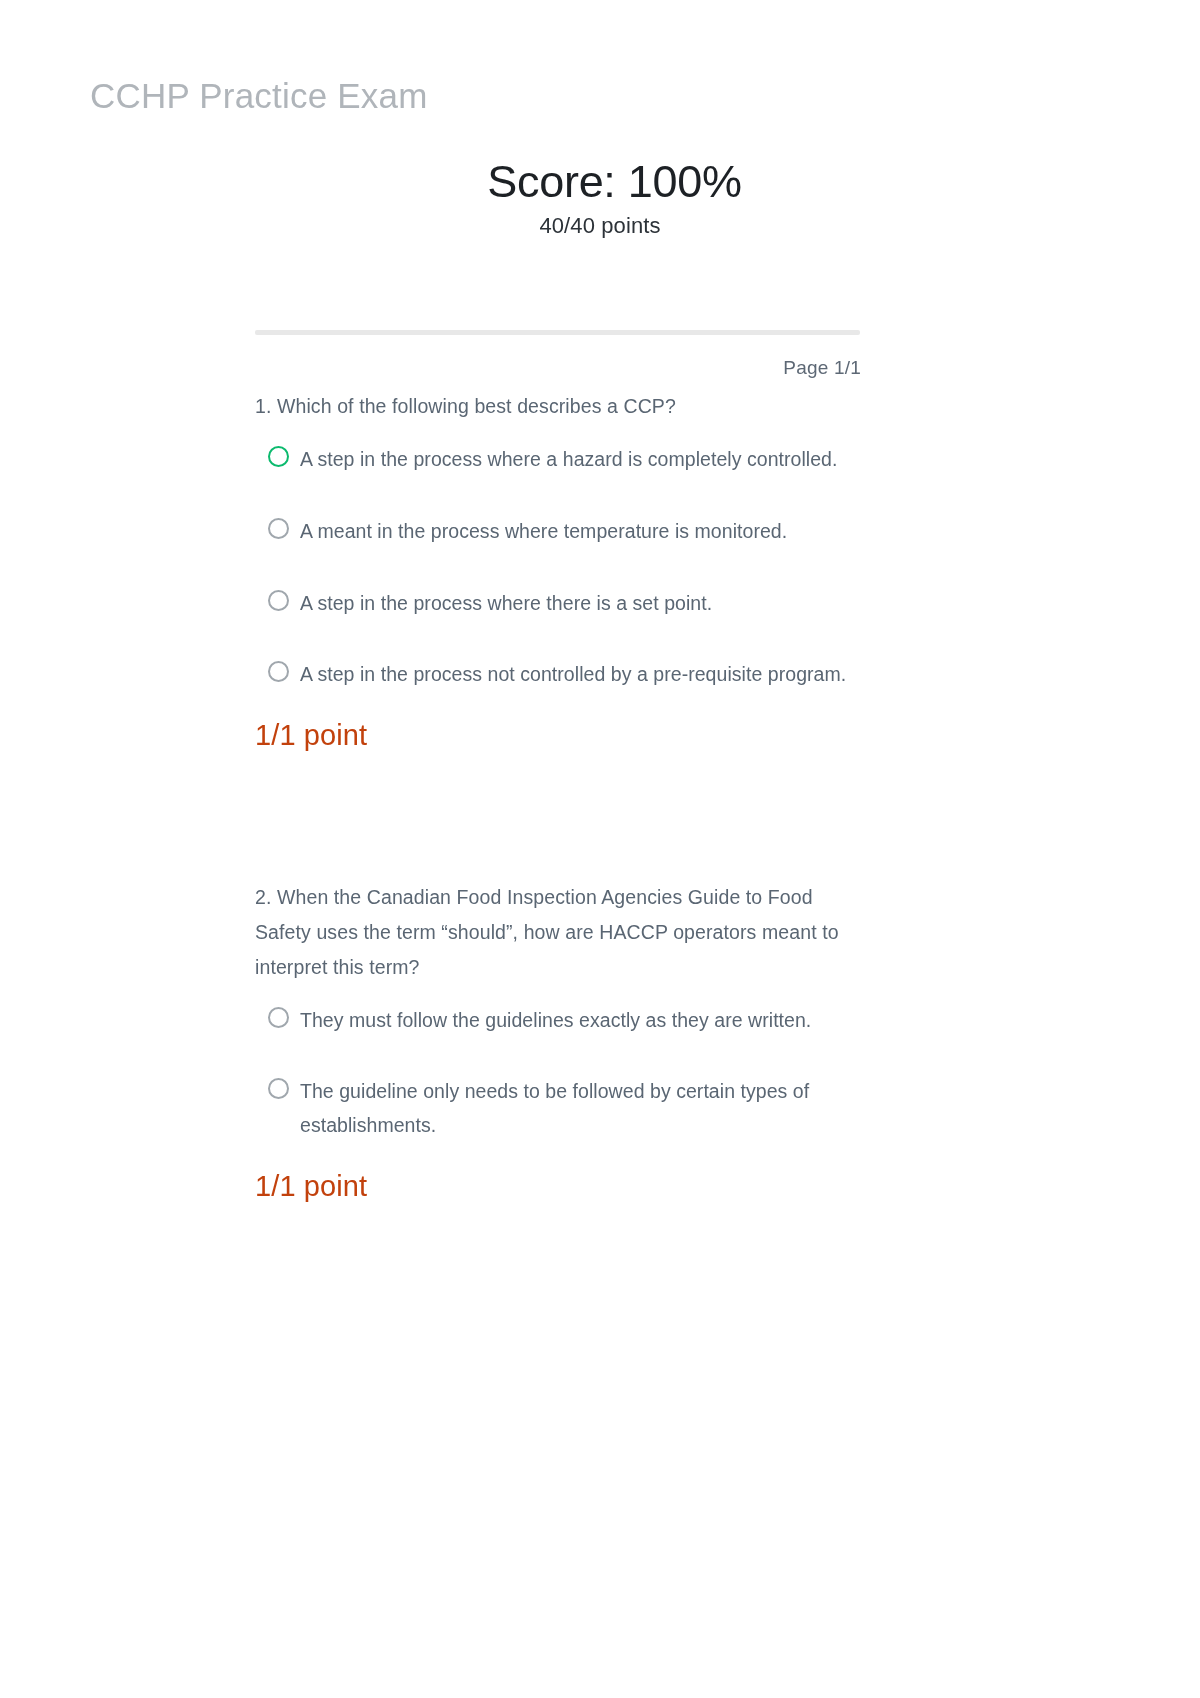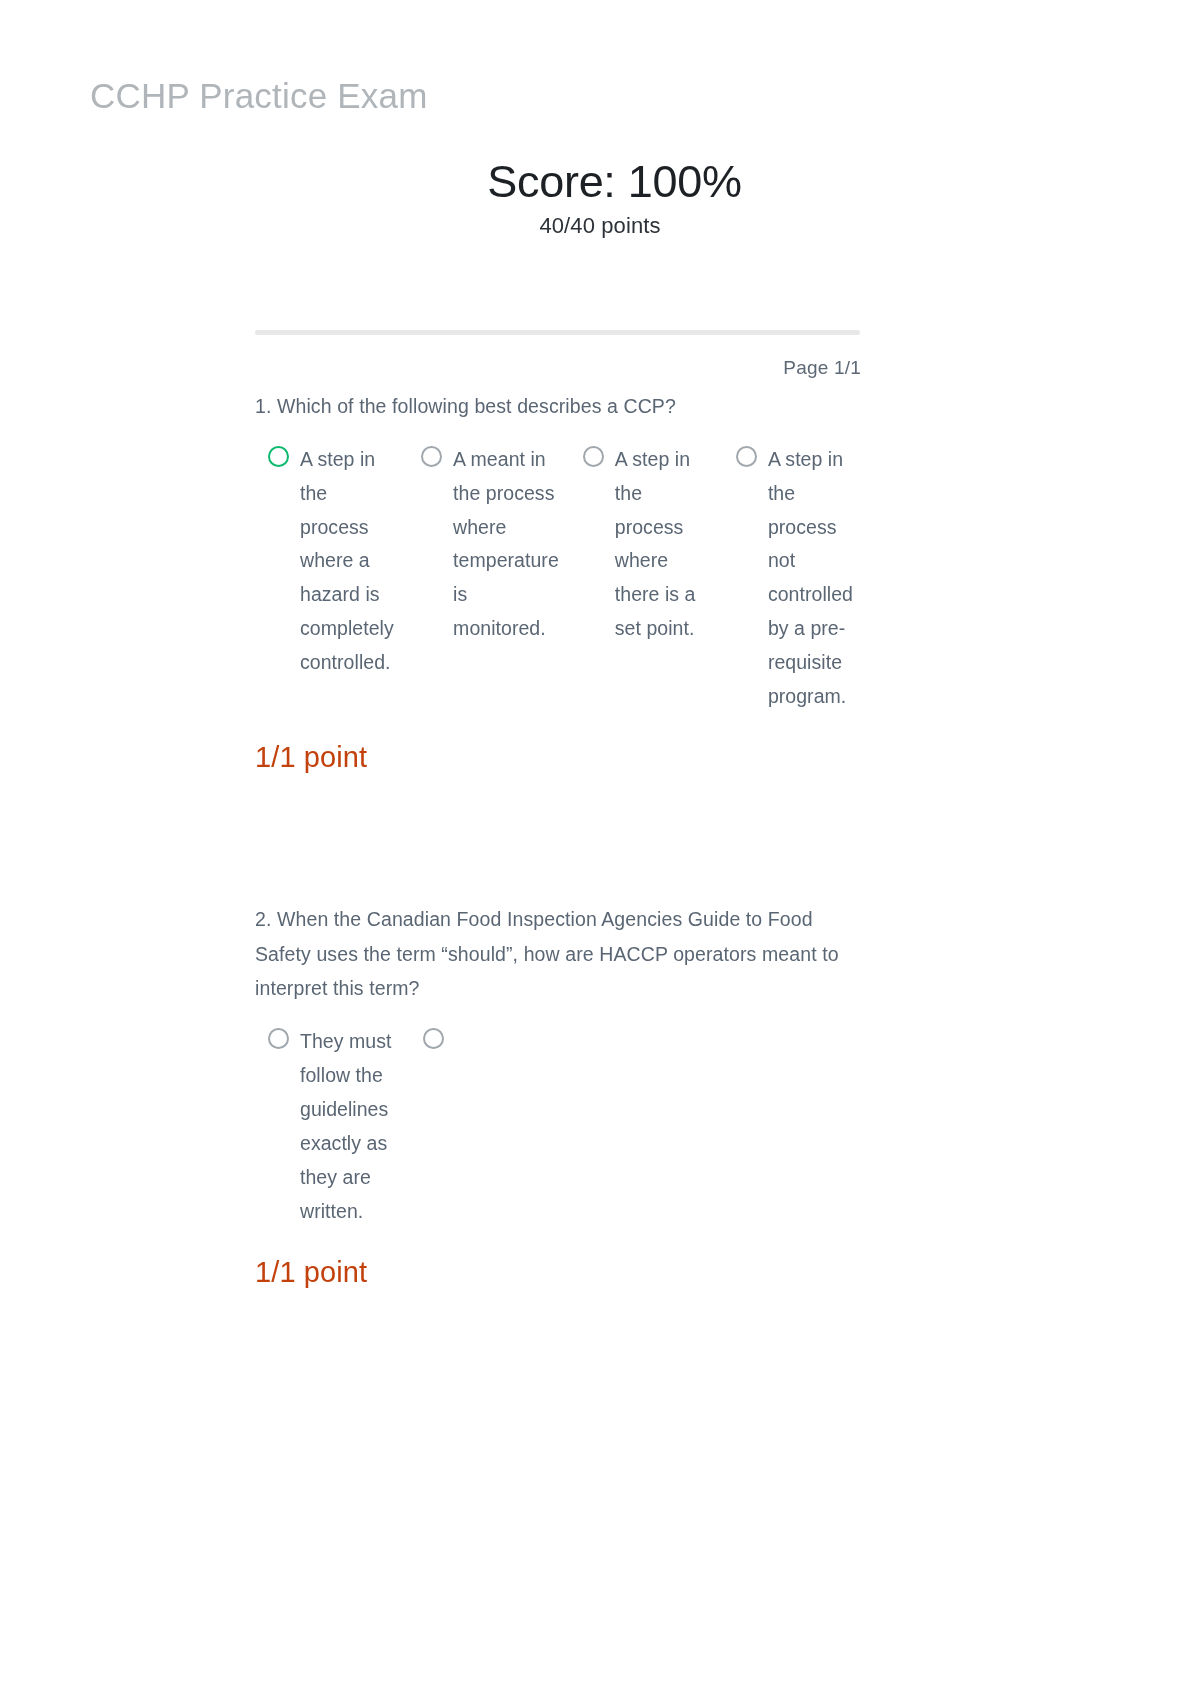--- a/index.html
+++ b/index.html
@@ -91,21 +91,21 @@
   .question-text {
     font-size: 19.5px;
     line-height: 1.78;
     color: #5a6673;
     letter-spacing: 0.1px;
     margin-bottom: 12px;
   }
 
   .options-grid {
     display: grid;
-    grid-template-columns: 1fr 1fr 1fr 1fr;
+    grid-template-columns: 1fr;
     column-gap: 36px;
     row-gap: 4px;
     padding-left: 13px;
     align-items: start;
     gap: 24px;
   }
 
   .option {
     display: flex;
     align-items: flex-start;
@@ -191,19 +191,20 @@
 
     <div class="question-block">
       <div class="question-text">2. When the Canadian Food Inspection Agencies Guide to Food Safety uses the term “should”, how are HACCP operators meant to interpret this term?</div>
       <div class="options-grid">
         <div class="option">
           <span class="radio"></span>
           <span class="option-label">They must follow the guidelines exactly as they are written.</span>
         </div>
         <div class="option">
           <span class="radio"></span>
+          <span class="option-label">The guideline only needs to be followed by certain types of establishments.</span>
         </div>
       </div>
       <div class="points-earned">1/1 point</div>
     </div>
 
   </div>
 </div>
 
 </body></html>

